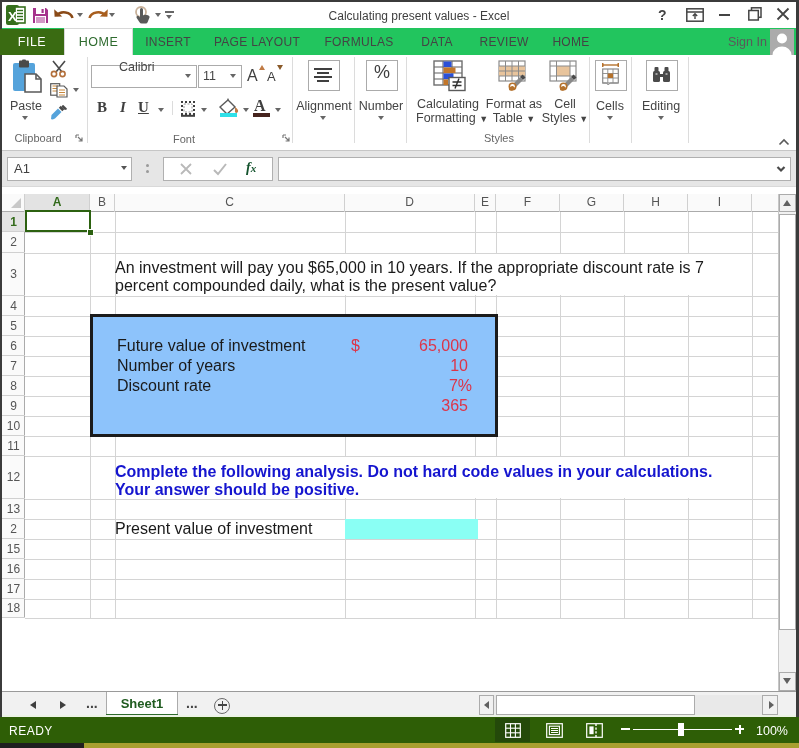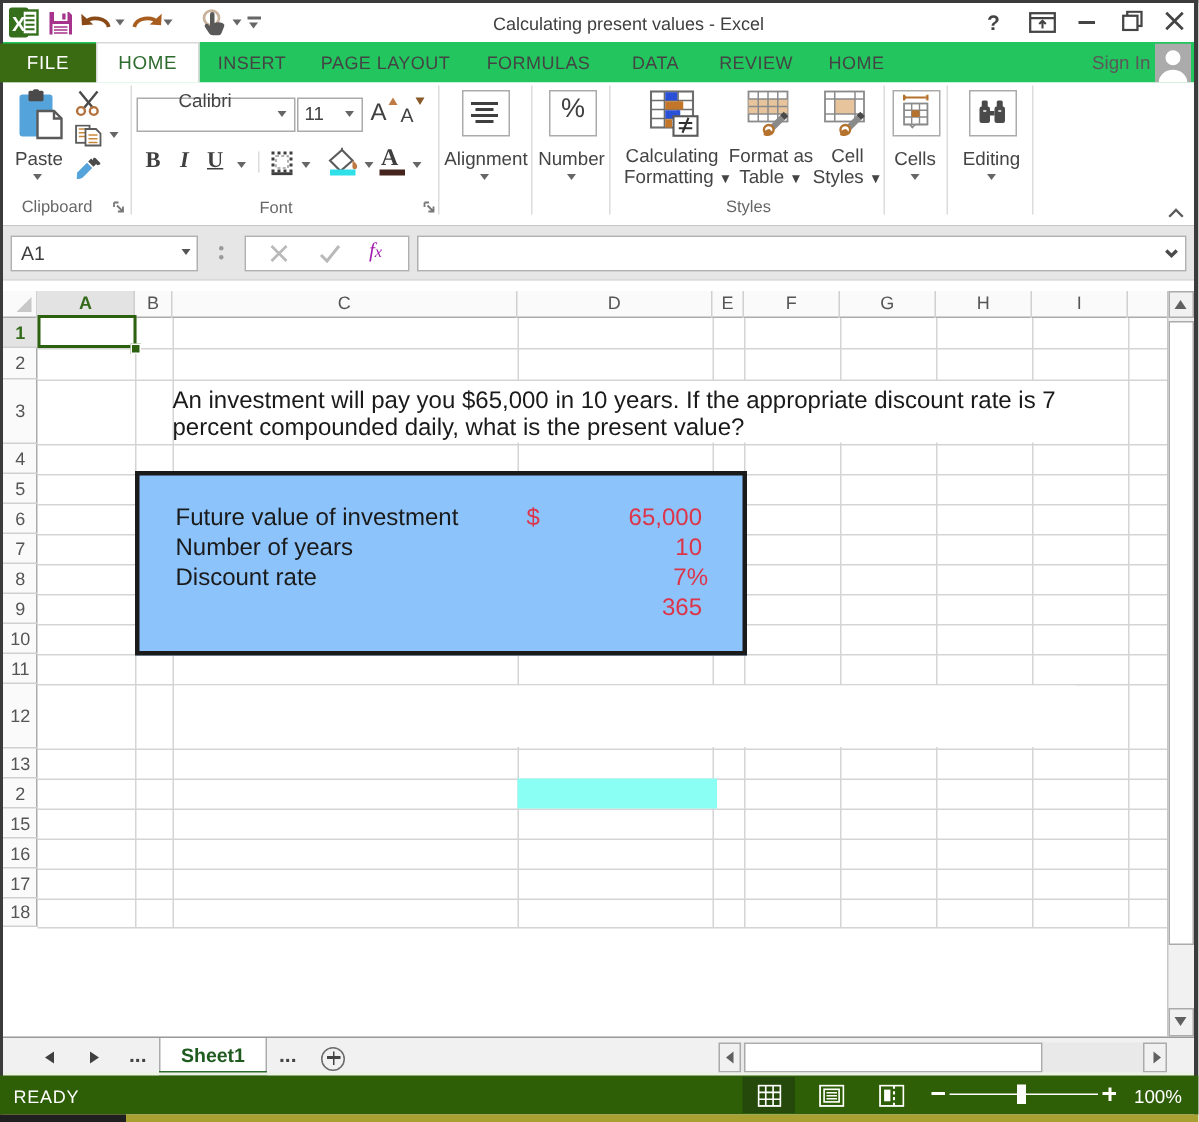--- a/index.html
+++ b/index.html
@@ -316,21 +316,21 @@
     <div class="abs" style="left:119px;top:15px;width:0;height:0;border-left:3.5px solid transparent;border-right:3.5px solid transparent;border-top:4.5px solid #555;"></div>
     <div class="abs" style="left:144px;top:13px;width:3px;height:3px;background:#9a9a9a;border-radius:50%;"></div>
     <div class="abs" style="left:144px;top:19px;width:3px;height:3px;background:#9a9a9a;border-radius:50%;"></div>
     <div class="abs" style="left:161px;top:6px;width:110px;height:24px;background:#fff;border:1px solid #b0b0b0;box-sizing:border-box;"></div>
     <svg class="abs" style="left:177px;top:11px;" width="14" height="14" viewBox="0 0 14 14">
         <path d="M2 2 L12 12 M12 2 L2 12" stroke="#b9b9b9" stroke-width="1.8"></path>
       </svg>
     <svg class="abs" style="left:210px;top:11px;" width="16" height="14" viewBox="0 0 16 14">
         <path d="M2 8 L6 12 L14 2" fill="none" stroke="#b9b9b9" stroke-width="2"></path>
       </svg>
-    <div class="abs" style="left:244px;top:9px;font-size:14px;font-style:italic;font-weight:normal;color:#a21caf;font-family:'Liberation Serif',serif;">f<span style="font-size:11px;">x</span></div>
+    <div class="abs" style="left:244px;top:9px;font-size:14px;font-style:italic;font-weight:bold;color:#14532d;font-family:'Liberation Serif',serif;">f<span style="font-size:11px;">x</span></div>
     <div class="abs" style="left:276px;top:6px;width:513px;height:24px;background:#fff;border:1px solid #b0b0b0;box-sizing:border-box;"></div>
     <svg class="abs" style="left:774px;top:14px;" width="10" height="8" viewBox="0 0 10 8">
         <path d="M1.5 2 L5 5.5 L8.5 2" fill="none" stroke="#4a4a4a" stroke-width="2.2"></path>
       </svg>
   </div>
 
   <div id="grid" class="abs" style="left:2px;top:194px;width:794px;height:497px;background:#fff;">
 
     <div class="abs" style="left:0;top:0;width:776px;height:18px;background:#fafafa;border-bottom:1px solid #ababab;box-sizing:border-box;"></div>
     <div class="colh" style="left:0;width:23px;"><svg width="23" height="17" viewBox="0 0 23 17">
@@ -404,21 +404,23 @@
     <div class="abs" style="left:88px;top:120px;width:408px;height:123px;background:#8dc3fb;border:3px solid #1b1b1b;box-sizing:border-box;"></div>
     <div class="ctxt" style="left:115px;top:143px;">Future value of investment</div>
     <div class="ctxt" style="left:115px;top:163px;">Number of years</div>
     <div class="ctxt" style="left:115px;top:183px;">Discount rate</div>
     <div class="ctxt" style="left:349px;top:143px;color:#dc3549;">$</div>
     <div class="ctxt" style="left:366px;top:143px;width:100px;text-align:right;color:#dc3549;">65,000</div>
     <div class="ctxt" style="left:366px;top:163px;width:100px;text-align:right;color:#dc3549;">10</div>
     <div class="ctxt" style="left:366px;top:183px;width:104px;text-align:right;color:#dc3549;">7%</div>
     <div class="ctxt" style="left:366px;top:203px;width:100px;text-align:right;color:#dc3549;">365</div>
 
-
+    <div class="ctxt" style="left:113px;top:269px;line-height:18.2px;font-weight:bold;color:#1515cf;">Complete the following analysis. Do not hard code values in your calculations.<br>Your answer should be positive.</div>
+
+    <div class="ctxt" style="left:113px;top:326px;">Present value of investment</div>
     <div class="abs" style="left:343px;top:325px;width:133px;height:20px;background:#8afff4;"></div>
 
     <div class="abs" style="left:23px;top:16px;width:66px;height:22px;border:2px solid #2c6110;box-sizing:border-box;"></div>
     <div class="abs" style="left:85px;top:35px;width:5px;height:5px;background:#2c6110;border:1px solid #fff;"></div>
 
     <div class="abs" style="left:776px;top:0;width:18px;height:497px;background:#f1f1f1;border-left:1px solid #c6c6c6;box-sizing:border-box;"></div>
     <div class="abs" style="left:777px;top:0;width:17px;height:18px;background:#f1f1f1;border:1px solid #ababab;box-sizing:border-box;"></div>
     <div class="abs" style="left:781px;top:6px;width:0;height:0;border-left:4.5px solid transparent;border-right:4.5px solid transparent;border-bottom:6px solid #606060;"></div>
     <div class="abs" style="left:777px;top:20px;width:17px;height:416px;background:#fff;border:1px solid #ababab;box-sizing:border-box;"></div>
     <div class="abs" style="left:777px;top:478px;width:17px;height:19px;background:#f1f1f1;border:1px solid #ababab;box-sizing:border-box;"></div>

